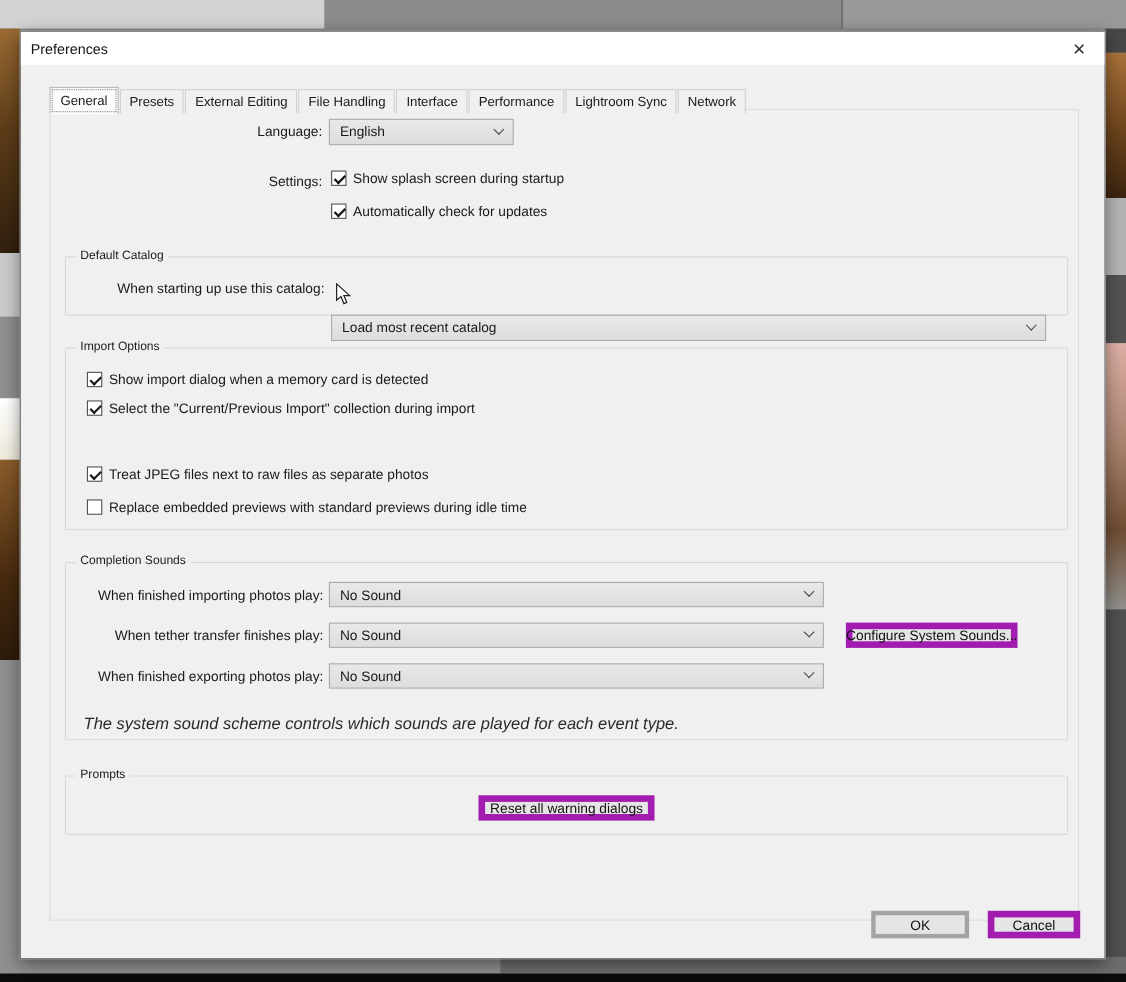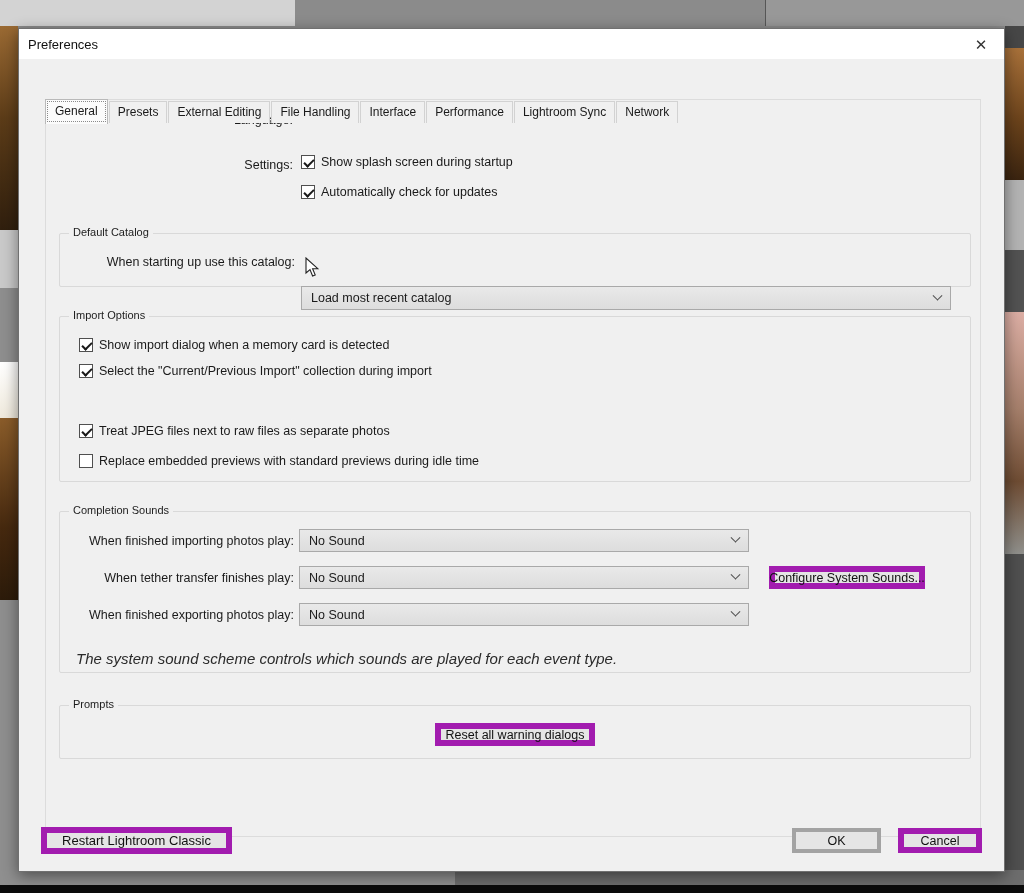--- a/index.html
+++ b/index.html
@@ -12,21 +12,21 @@
   
   .dialog { position:absolute; left:18px; top:28px; width:987px; height:844px;
     background:#f0f0f0; border:1px solid #707070;
     box-shadow:0 4px 14px rgba(0,0,0,.45); }
   .titlebar { position:absolute; left:0; top:0; right:0; height:30px; background:#ffffff; }
   .title { position:absolute; left:9px; top:8px; font-size:13px; color:#111; }
   .closeX { position:absolute; top:6px; right:10px; width:26px; height:20px;
     display:flex; align-items:center; justify-content:center; font-size:15px; color:#333; cursor:pointer; }
 
   
-  .tabs { position:absolute; left:26px; top:50px; display:flex; align-items:flex-end; z-index:3;margin-top:20px; }
+  .tabs { position:absolute; left:26px; top:50px; display:flex; align-items:flex-end; z-index:3; }
   .tab { background:#f0f0f0; border:1px solid #d2d2d2; border-bottom:none; padding:3px 8px 4px;
     font-size:12px; margin-right:1px; color:#1a1a1a; position:relative; }
   .tab.selected { background:#fbfbfb; border-color:#b9b9b9; padding:4px 9px 6px; margin-bottom:-1px;
     outline:1px dotted #8a8a8a; outline-offset:-3px; }
 
   .panel { position:absolute; left:26px; top:70px; width:936px; height:738px;
     border:1px solid #dcdcdc; background:transparent; }
 
   .rlabel { position:absolute; text-align:right; font-size:12.5px; white-space:nowrap; }
 
@@ -91,20 +91,24 @@
     <div class="tab">File Handling</div>
     <div class="tab">Interface</div>
     <div class="tab">Performance</div>
     <div class="tab">Lightroom Sync</div>
     <div class="tab">Network</div>
   </div>
 
   <div class="panel"></div>
 
   <div class="rlabel" style="left:100px;top:84px;width:174px;">Language:</div>
+  <div class="dd" style="left:280px;top:79px;width:168px;height:24px;">
+    <span>English</span>
+    <span class="chev"></span>
+  </div>
 
   <div class="rlabel" style="left:100px;top:129px;width:174px;">Settings:</div>
   <div class="cbrow" style="left:282px;top:126px;">
     <span class="cb checked"></span>
     <span class="txt">Show splash screen during startup</span>
   </div>
   <div class="cbrow" style="left:282px;top:156px;">
     <span class="cb checked"></span>
     <span class="txt">Automatically check for updates</span>
   </div>
@@ -161,16 +165,15 @@
     <span>No Sound</span>
     <span class="chev"></span>
   </div>
   <div class="note" style="left:57px;top:621px;">The system sound scheme controls which sounds are played for each event type.</div>
 
   <div class="group" style="left:40px;top:676px;width:912px;height:54px;">
     <span class="group-title">Prompts</span>
   </div>
   <div class="btn" style="left:416px;top:694px;width:160px;height:23px;">Reset all warning dialogs</div>
 
-  <div class="btn" style="left:22px;top:798px;width:191px;height:27px;font-size:13px;">Restart Lightroom Classic</div>
   <div class="btn primary" style="left:773px;top:799px;width:89px;height:25px;">OK</div>
   <div class="btn" style="left:879px;top:799px;width:84px;height:25px;">Cancel</div>
 </div>
 
 </body></html>

